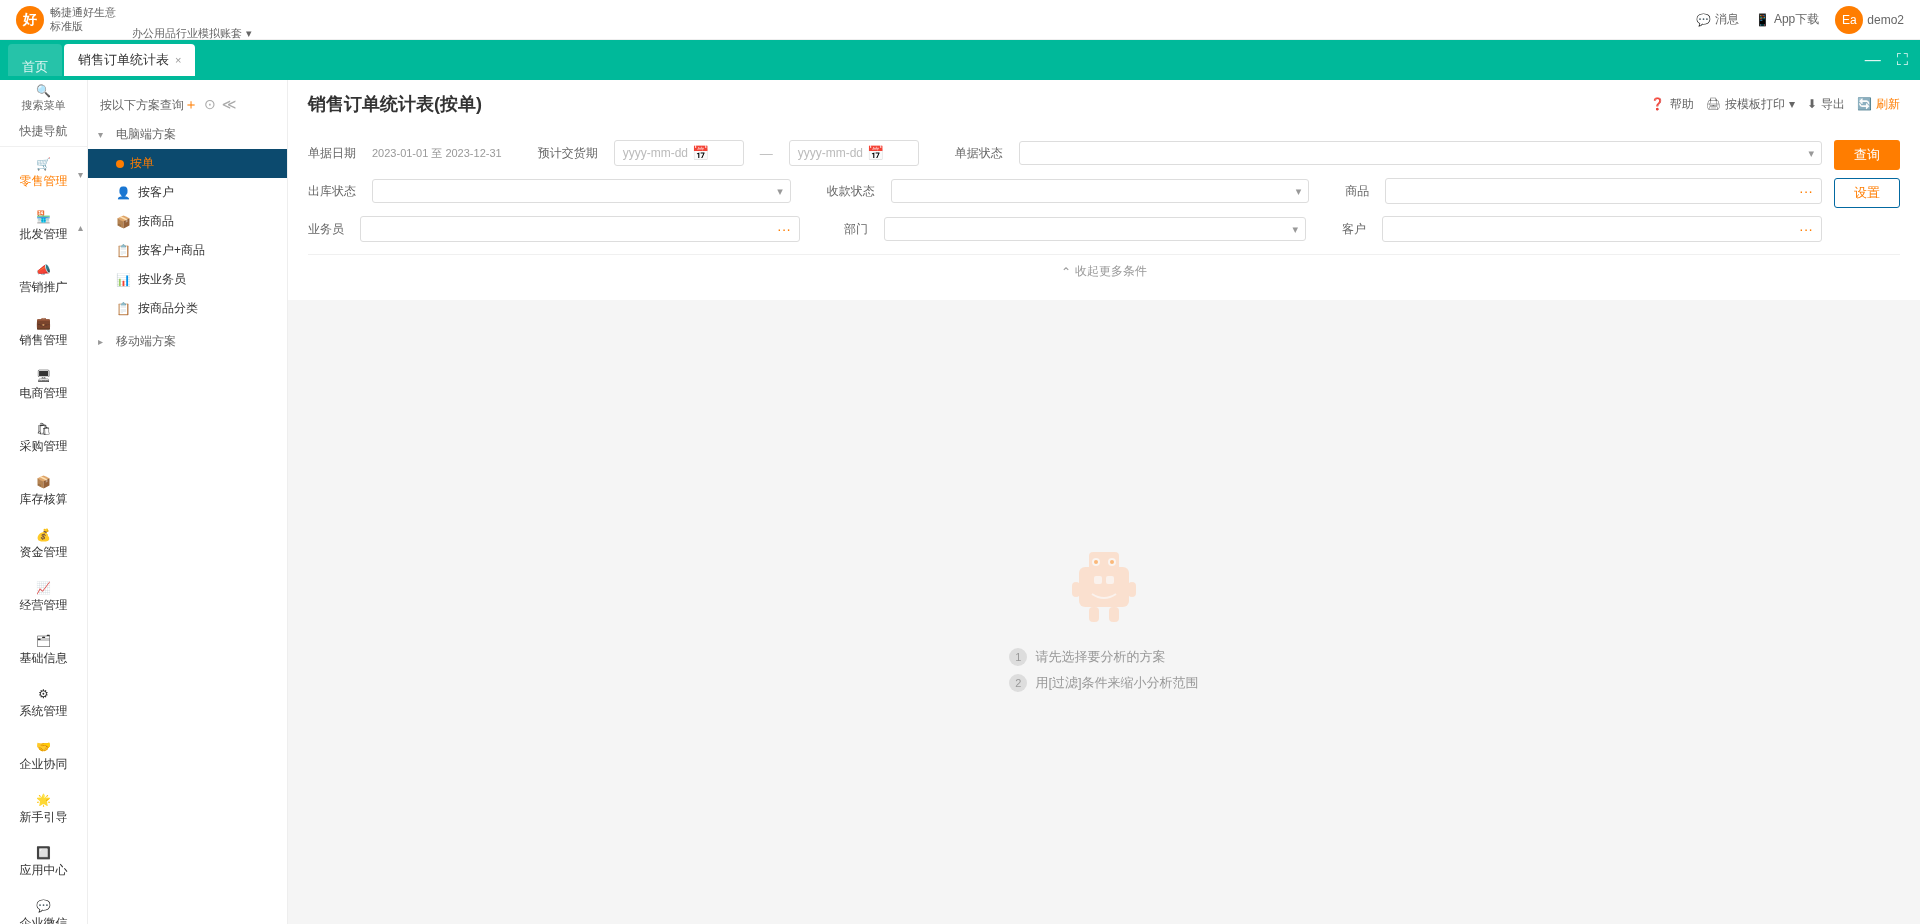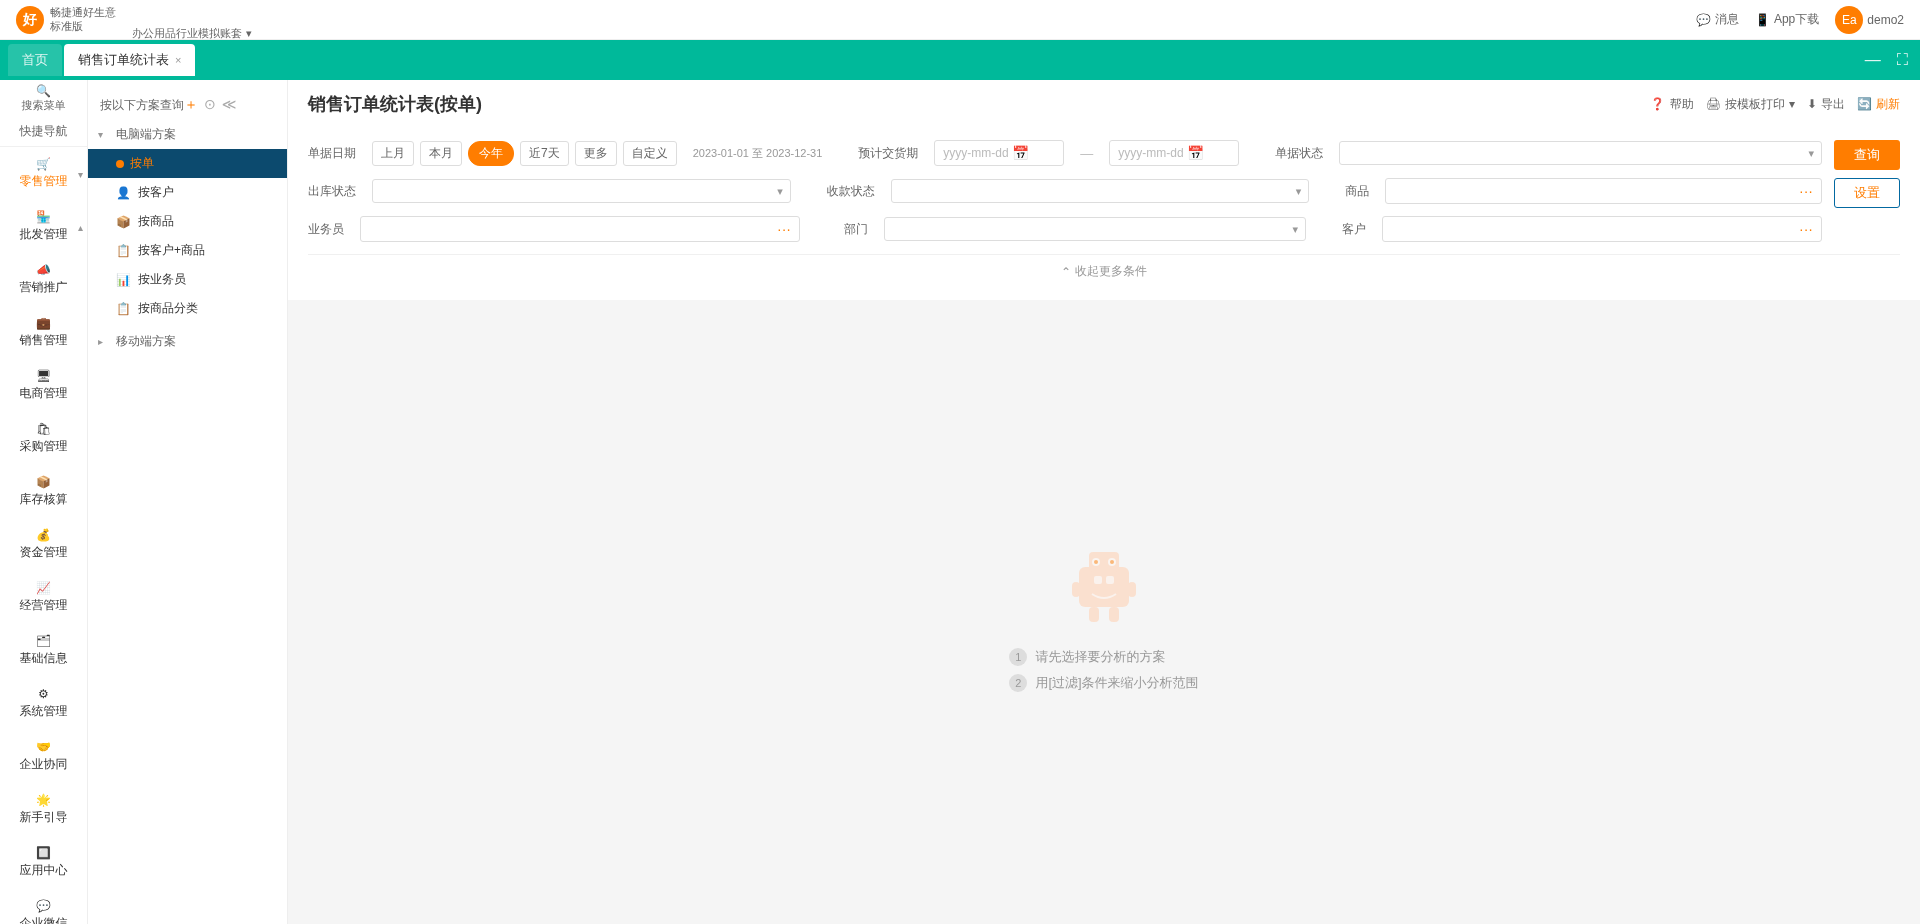--- a/index.html
+++ b/index.html
@@ -13,21 +13,21 @@
     .logo-text { font-size: 11px; color: #666; line-height: 1.2; }
     .workspace-selector { display: flex; align-items: center; gap: 4px; font-size: 12px; color: #333; cursor: pointer; padding: 0 8px; }
     .workspace-selector span { color: #666; font-size: 11px; margin-top: 27px; }
     .top-bar-right { display: flex; align-items: center; gap: 16px; }
     .top-bar-action { display: flex; align-items: center; gap: 4px; font-size: 12px; color: #666; cursor: pointer; }
     .avatar { width: 28px; height: 28px; background: #ff7d00; border-radius: 50%; display: flex; align-items: center; justify-content: center; color: white; font-size: 12px; }
 
     
     .nav-tabs { height: 40px; background: #00b99a; display: flex; align-items: center; padding: 0 8px; gap: 2px; flex-shrink: 0; }
     .nav-tab { height: 32px; padding: 0 14px; display: flex; align-items: center; gap: 6px; font-size: 13px; color: rgba(255,255,255,0.85); cursor: pointer; border-radius: 4px 4px 0 0; }
-    .nav-tab.home { background: rgba(255,255,255,0.15); }
+    .nav-tab.home { background: rgba(255,255,255,0.15); align-items: flex-end; }
     .nav-tab.active { background: #fff; color: #333; }
     .nav-tab-close { font-size: 11px; color: #999; cursor: pointer; }
     .nav-tab-actions { margin-left: auto; display: flex; gap: 8px; }
     .nav-tab-action-btn { color: rgba(255,255,255,0.9); cursor: pointer; font-size: 16px; padding: 0 4px; }
 
     
     .main-layout { display: flex; flex: 1; overflow: hidden; }
 
     
     .sidebar { width: 88px; background: #fff; border-right: 1px solid #eee; display: flex; flex-direction: column; flex-shrink: 0; overflow-y: auto; }
@@ -290,28 +290,20 @@
           </div>
         </div>
       </div>
 
       <div class="filter-area">
         <div style="display:flex;gap:0;align-items:flex-start;">
           <div style="flex:1;">
 
             <div class="filter-row">
               <span class="filter-label">单据日期</span>
-              <div class="date-filter-group">
-                <button class="date-btn">上月</button>
-                <button class="date-btn">本月</button>
-                <button class="date-btn active">今年</button>
-                <button class="date-btn">近7天</button>
-                <button class="date-btn">更多</button>
-                <button class="date-btn">自定义</button>
-              </div>
               <span class="date-range-text">2023-01-01 至 2023-12-31</span>
 
               <span class="filter-label" style="margin-left:20px;">预计交货期</span>
               <div class="filter-date-input">
                 <span style="color:#bbb;">yyyy-mm-dd</span>
                 <span class="cal-icon">📅</span>
               </div>
               <span class="filter-date-sep">—</span>
               <div class="filter-date-input">
                 <span style="color:#bbb;">yyyy-mm-dd</span>

